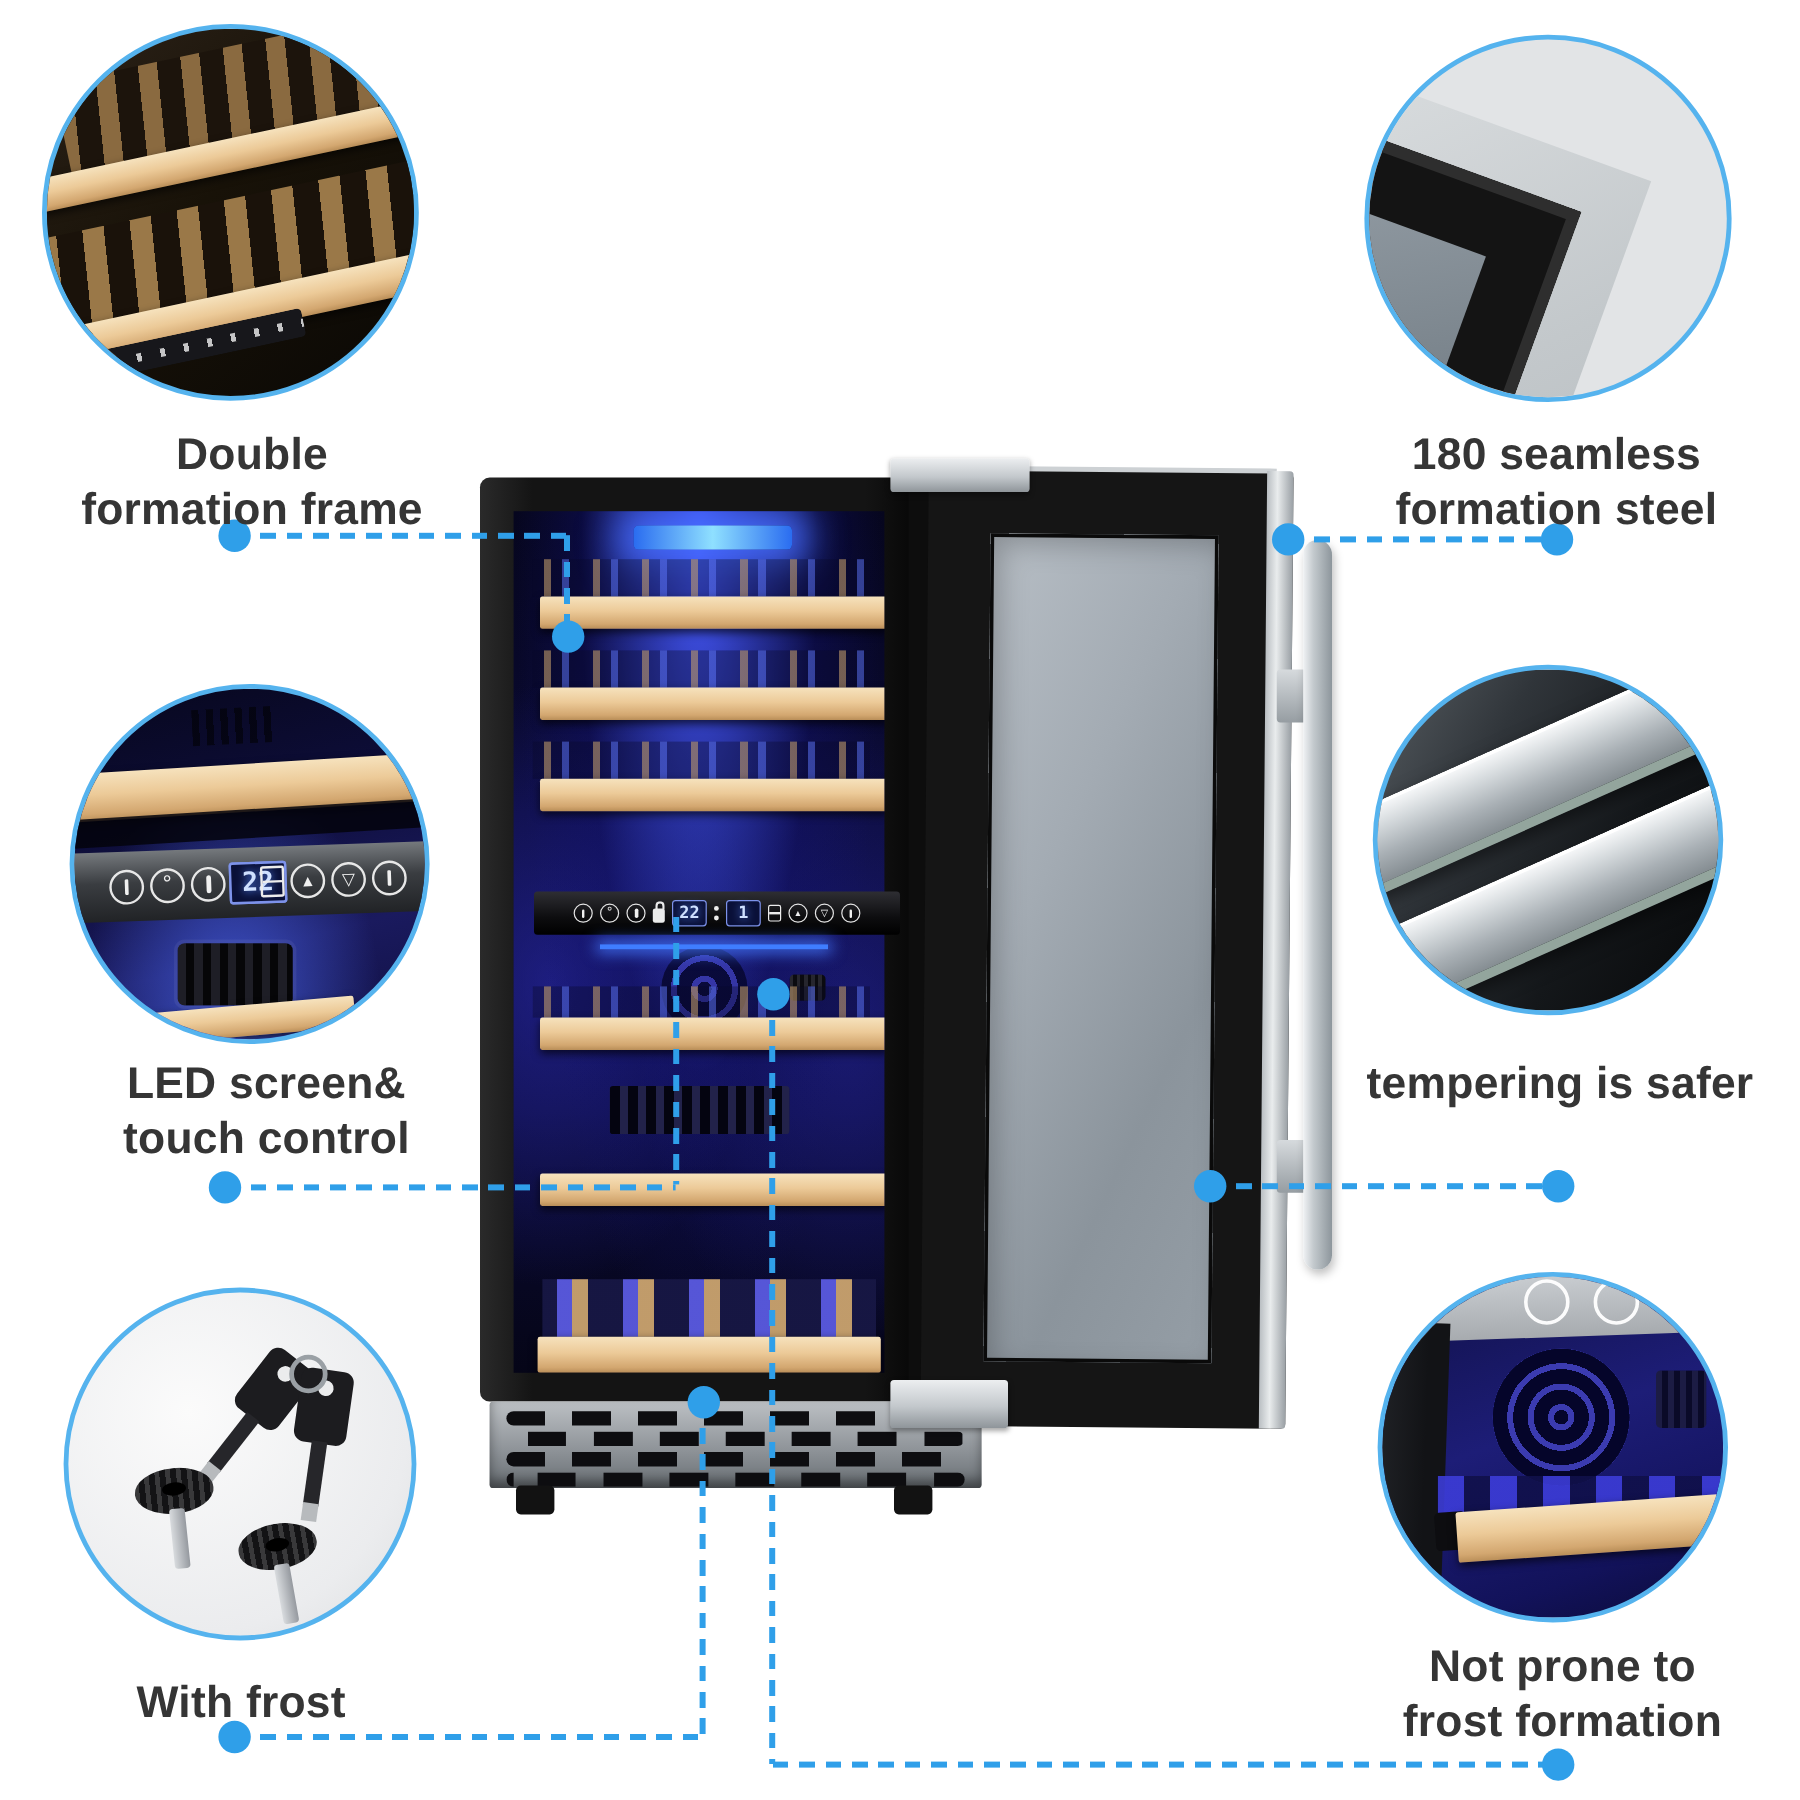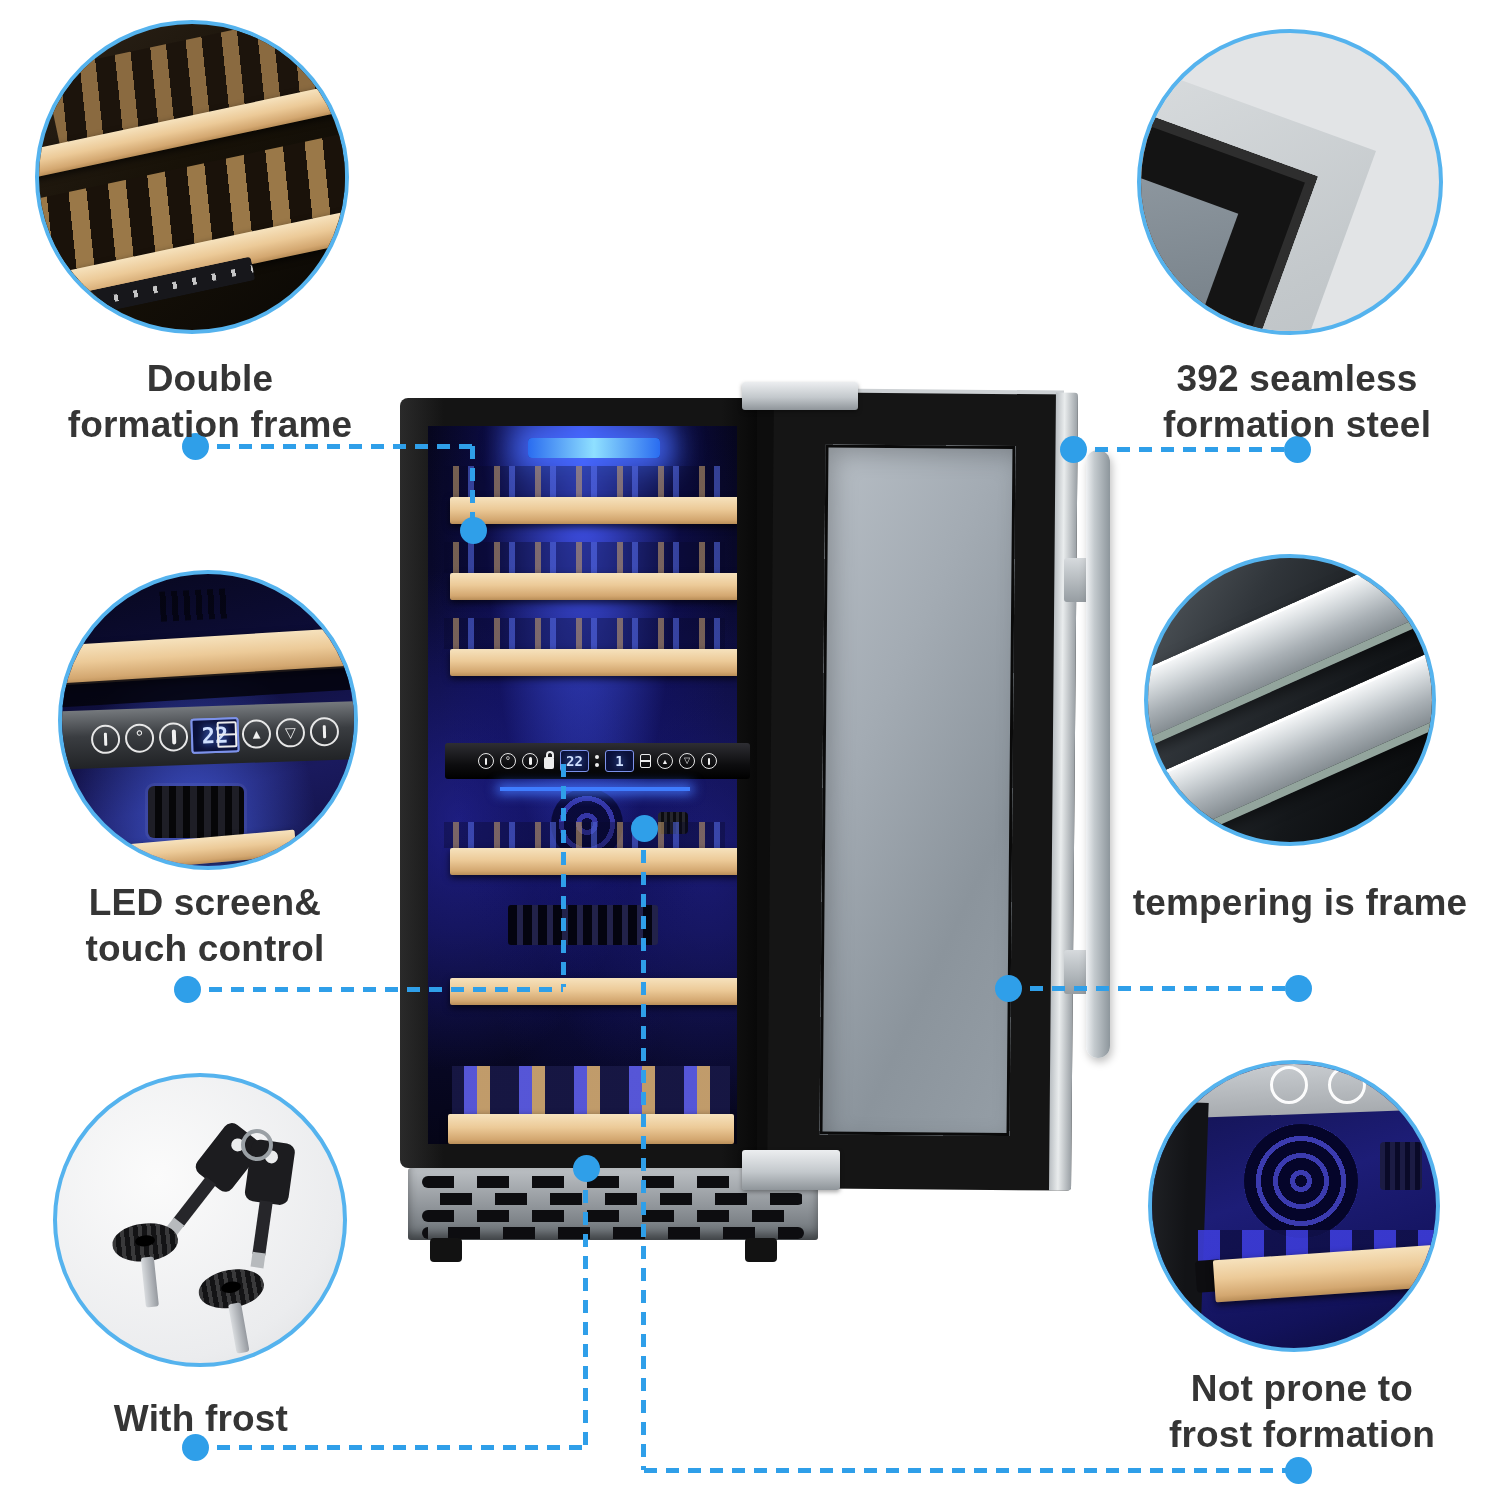--- a/index.html
+++ b/index.html
@@ -245,21 +245,21 @@
     <div style="left:-365px;top:118px;width:600px;height:600px;transform:rotate(20deg);transform-origin:top right;">
       <div style="left:0;top:0;right:0;bottom:0;
            background:linear-gradient(135deg,#eceeef 0%,#c3c8cb 60%,#aeb4b8 100%);"></div>
       <div style="left:0;top:44px;right:46px;bottom:0;background:#141414;
            box-shadow:inset 0 10px 0 #2e2e2e, inset -10px 0 0 #2e2e2e;"></div>
       <div style="left:0;top:106px;right:108px;bottom:0;
            background:linear-gradient(150deg,#a7b0b8 0%,#79838b 50%,#5f6971 100%);"></div>
     </div>
   </div>
   <div class="feat-label" style="left:1117px;top:356px;width:360px;">
-    <div>392 seamless</div>
+    <div>180 seamless</div>
     <div>formation steel</div>
   </div>
 
   <div class="fcircle" style="left:58px;top:570px;width:300px;height:300px;
               background:radial-gradient(ellipse at 45% 95%,rgba(80,110,255,.7),transparent 55%),
                          linear-gradient(165deg,#07071c 0%,#0d0d38 35%,#1a1a5e 70%,#101042 100%);">
     <div style="left:98px;top:16px;width:70px;height:30px;opacity:.55;transform:rotate(-3deg);
          background:repeating-linear-gradient(90deg,#000 0 6px,transparent 6px 12px);"></div>
     <div class="wood" style="left:-8px;top:62px;width:320px;height:40px;transform:rotate(-3.5deg);"></div>
     <div style="left:-8px;top:100px;width:320px;height:24px;background:rgba(3,3,12,.85);transform:rotate(-3.5deg);"></div>
@@ -278,32 +278,32 @@
       <span class="pmid pmid-b"></span>
       <span class="pico pico-b g-up"></span>
       <span class="pico pico-b g-down"></span>
       <span class="pico pico-b g-pow"></span>
     </div>
     <div style="left:86px;top:212px;width:96px;height:52px;border-radius:6px;background:#08080e;
          background-image:repeating-linear-gradient(90deg,#1e1e26 0 7px,#060608 7px 14px);
          box-shadow:0 0 0 3px rgba(255,255,255,.06);"></div>
     <div class="wood" style="left:-6px;top:266px;width:240px;height:26px;transform:rotate(-5deg);"></div>
   </div>
-  <div class="feat-label" style="left:15px;top:880px;width:380px;">
+  <div class="feat-label" style="left:32px;top:880px;width:380px;">
     <div>LED screen&amp;</div>
     <div>touch control</div>
   </div>
 
   <div class="fcircle" style="left:1144px;top:554px;width:292px;height:292px;
               background:linear-gradient(120deg,#575d62 0%,#30353a 30%,#14171a 65%,#070809 100%);">
     <div class="pane" style="left:-34px;top:46px;width:370px;transform:rotate(-24deg);"></div>
     <div class="pane" style="left:-48px;top:158px;width:390px;transform:rotate(-24deg);"></div>
   </div>
   <div class="feat-label" style="left:1100px;top:880px;width:400px;">
-    <div>tempering is frame</div>
+    <div>tempering is safer</div>
   </div>
 
   <div class="fcircle" style="left:53px;top:1073px;width:294px;height:294px;
               background:radial-gradient(circle at 35% 35%,#fbfbfb,#ebecee 70%,#dcdee0 100%);">
     <div style="left:128px;top:42px;width:44px;height:132px;transform:rotate(38deg);">
       <div class="keyhead" style="left:0;top:0;"></div>
       <div class="keyblade" style="left:16px;top:60px;"></div>
       <div class="keytip" style="left:16px;top:112px;"></div>
     </div>
     <div style="left:186px;top:64px;width:44px;height:132px;transform:rotate(8deg);">

